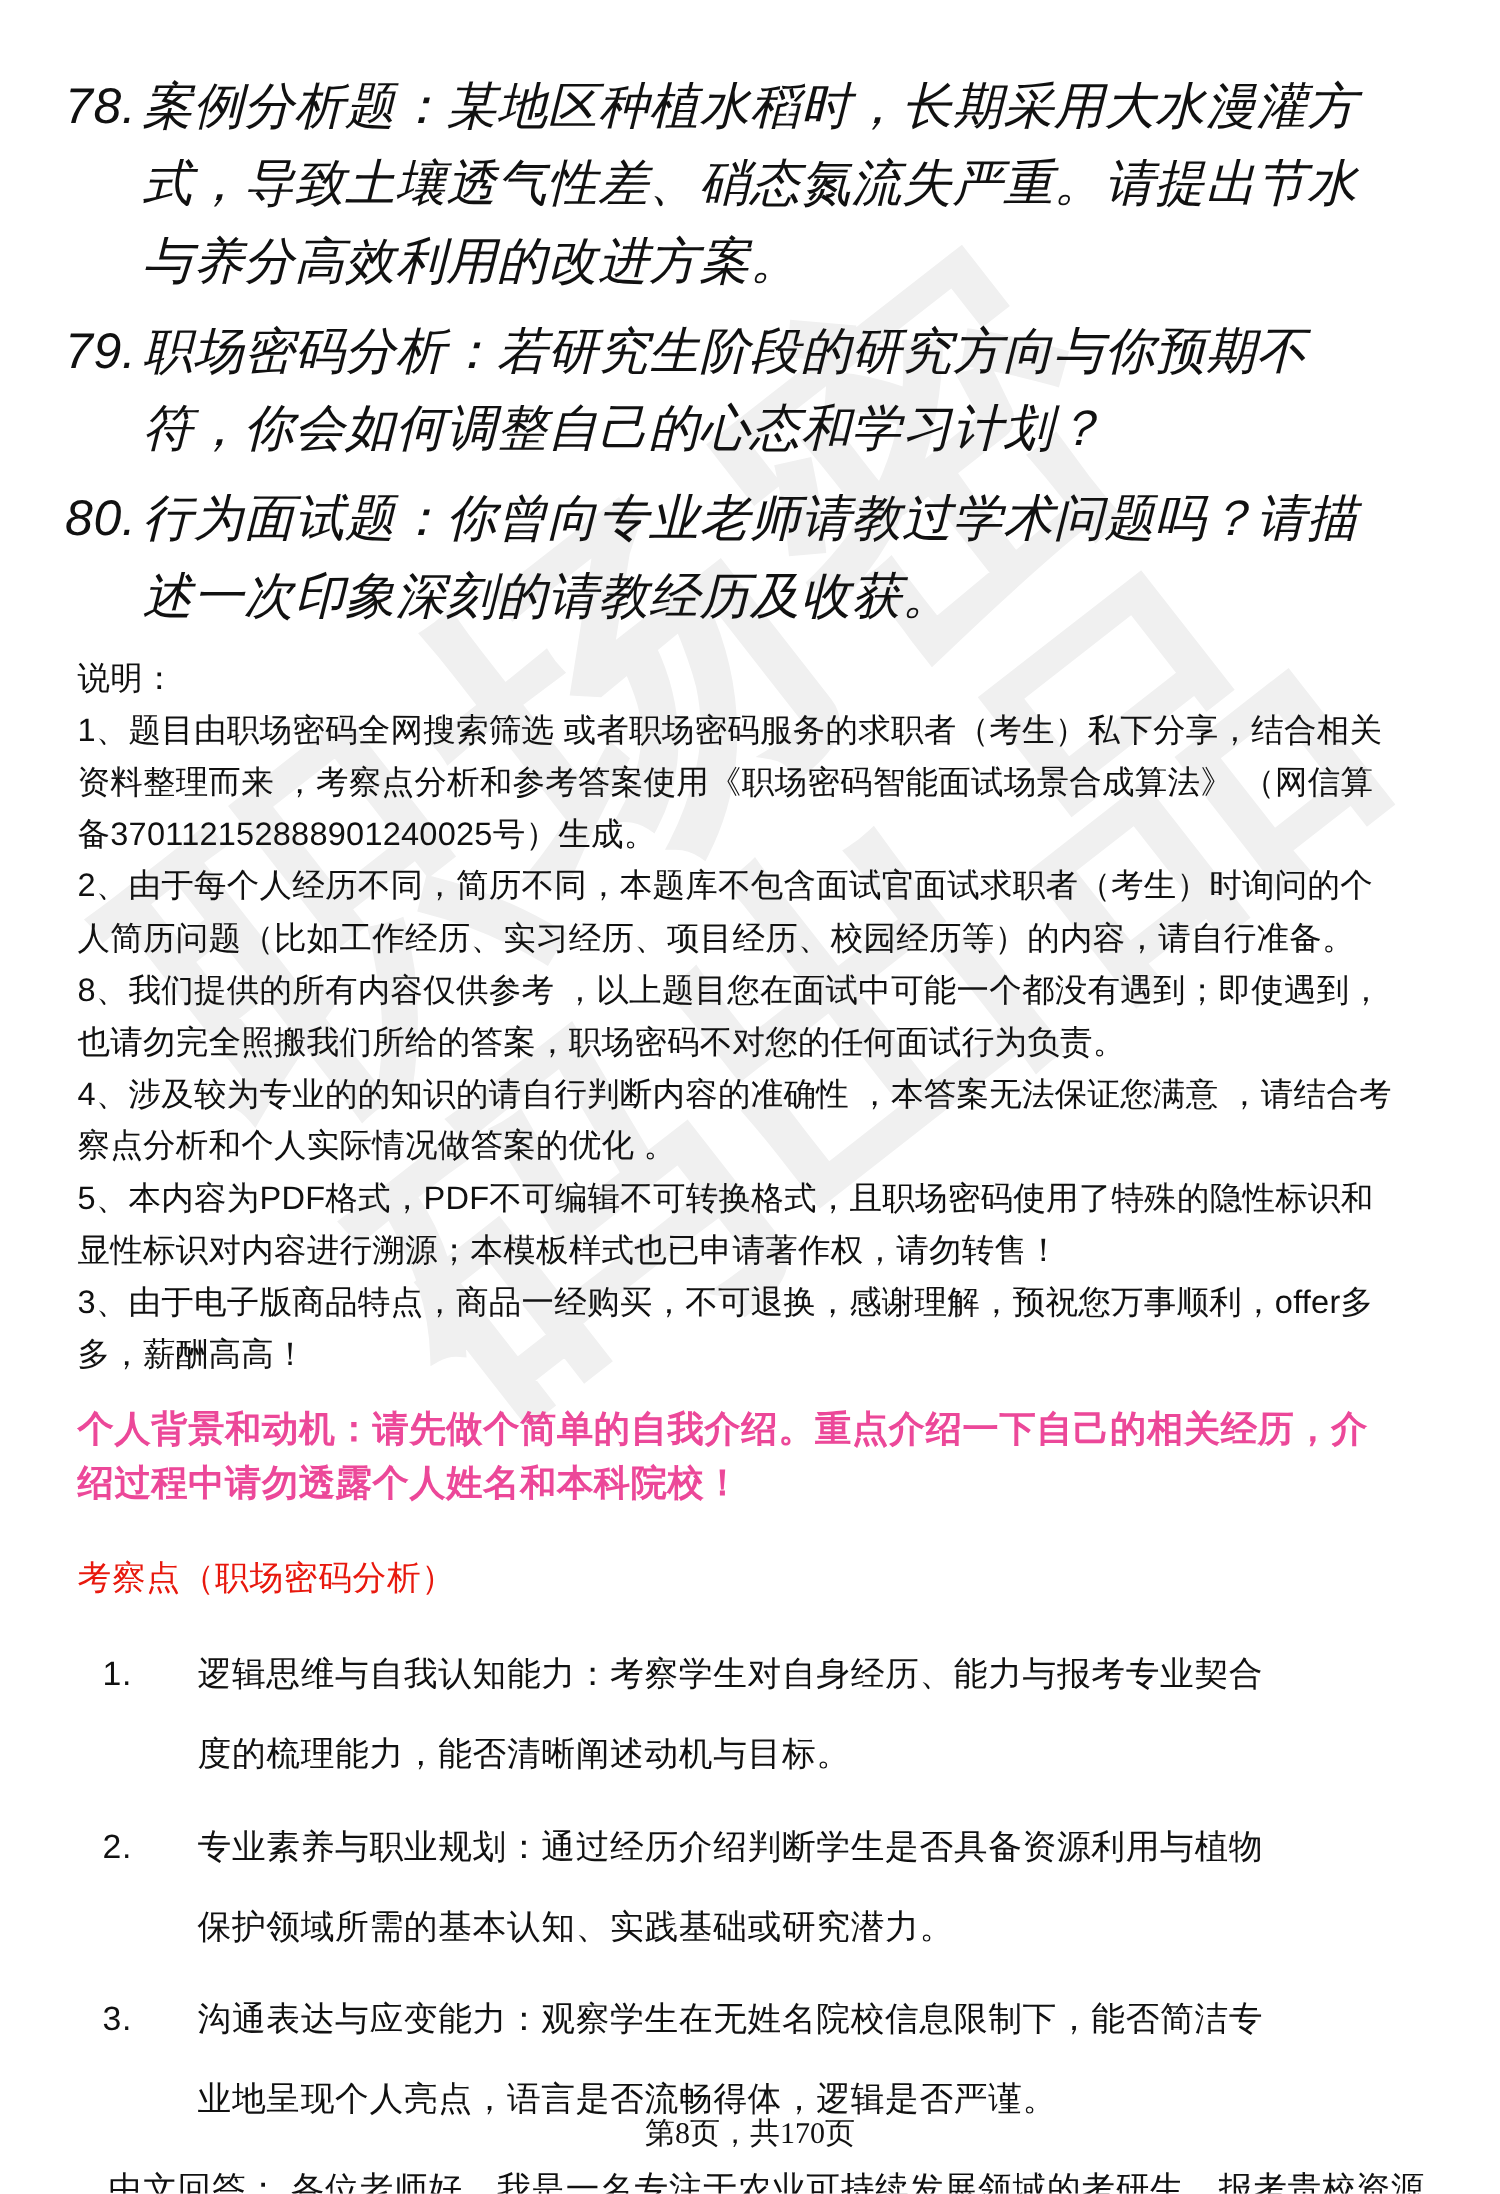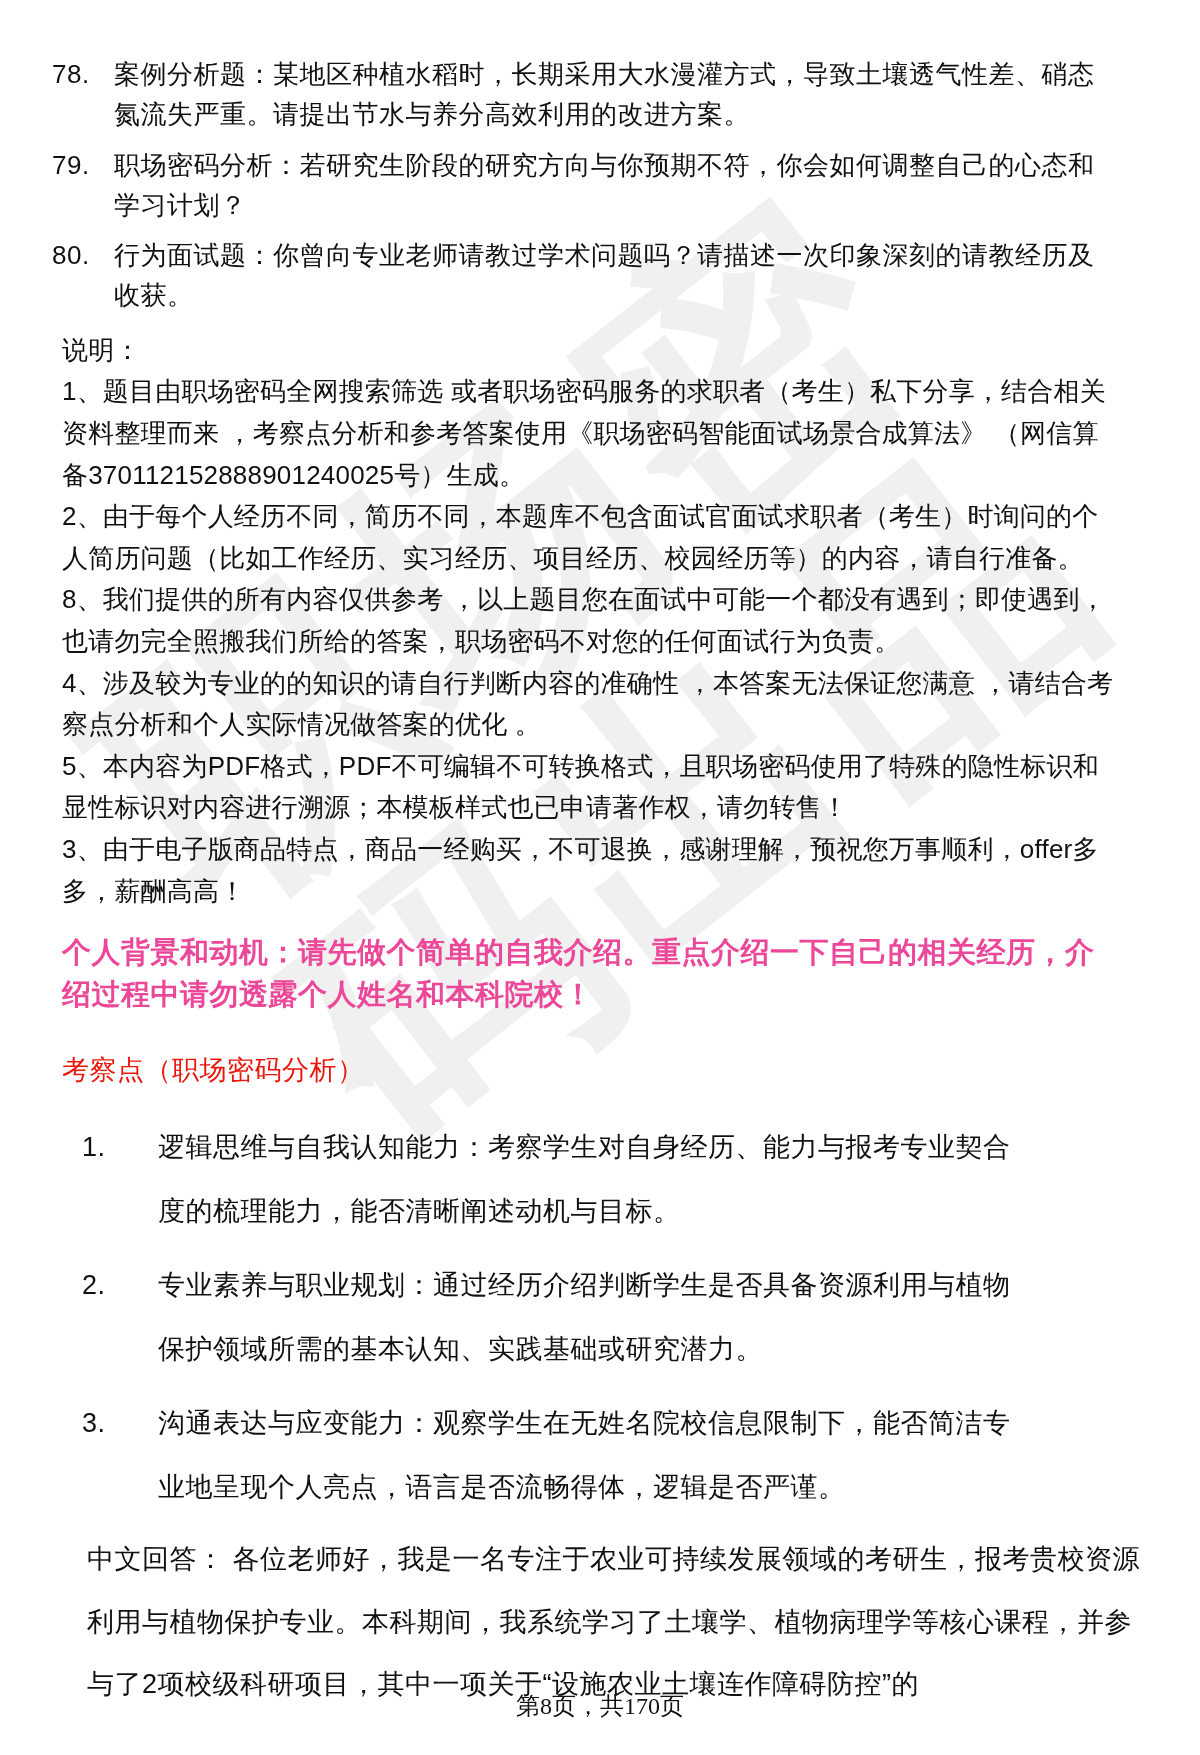--- a/index.html
+++ b/index.html
@@ -25,24 +25,25 @@
     text-align: center;
     transform: rotate(-38deg);
     white-space: pre-line;
     z-index: 0;
     user-select: none;
   }
   .content { position: relative; z-index: 1; padding-top: 54px; }
 
   .q-item {
     display: flex;
-    font-size: 26px;
+    font-size: 40px;
     line-height: 1.55;
     margin: 0 105px 10px 52px;
     letter-spacing: 0.5px;
+    font-style: italic;
   }
   .q-item.last { margin-bottom: 14px; }
   .q-num { flex: none; width: 62px; }
   .q-text { flex: 1; }
 
   .notes {
     margin: 0 80px 19px 62px;
     font-size: 26px;
     line-height: 1.6;
     letter-spacing: 0.2px;

